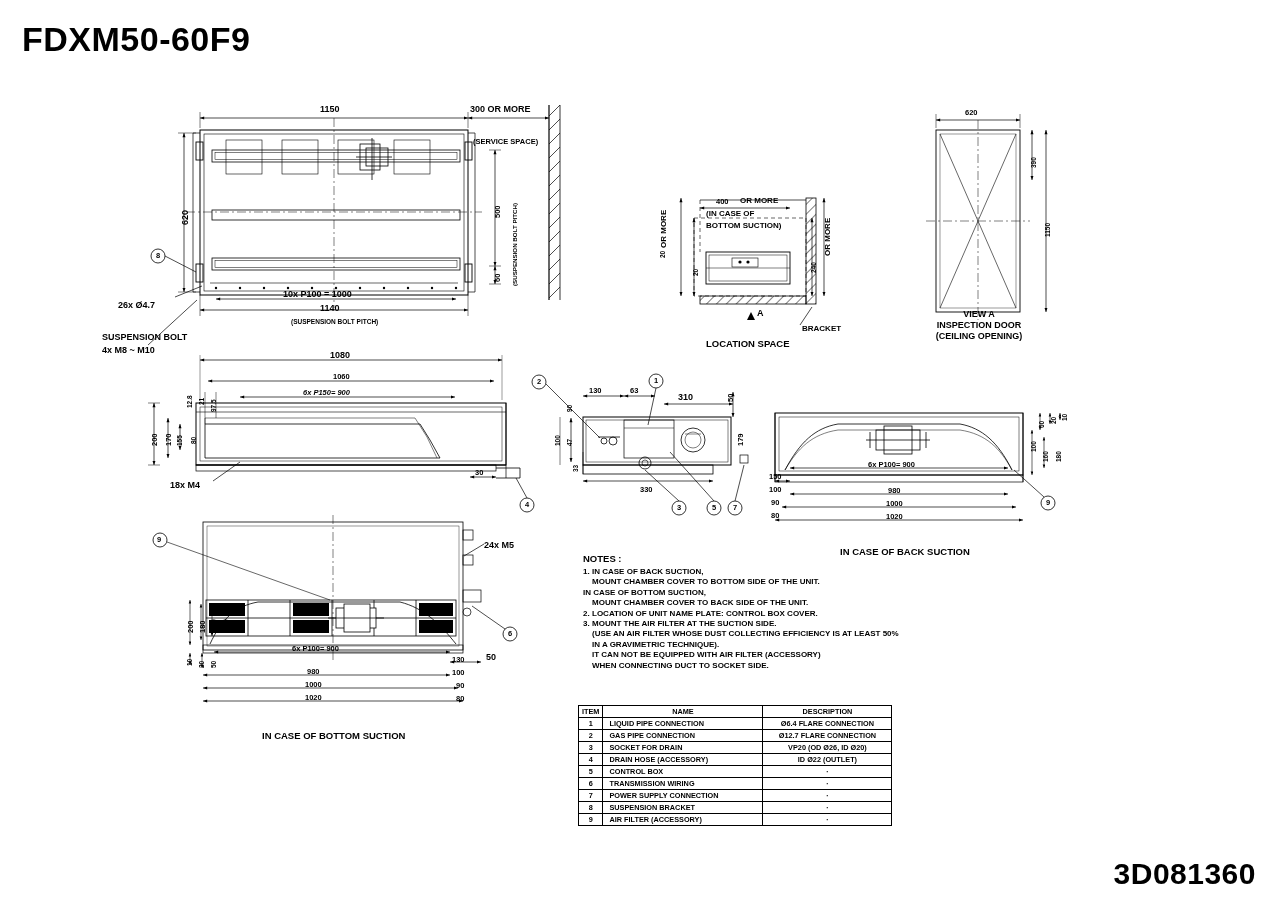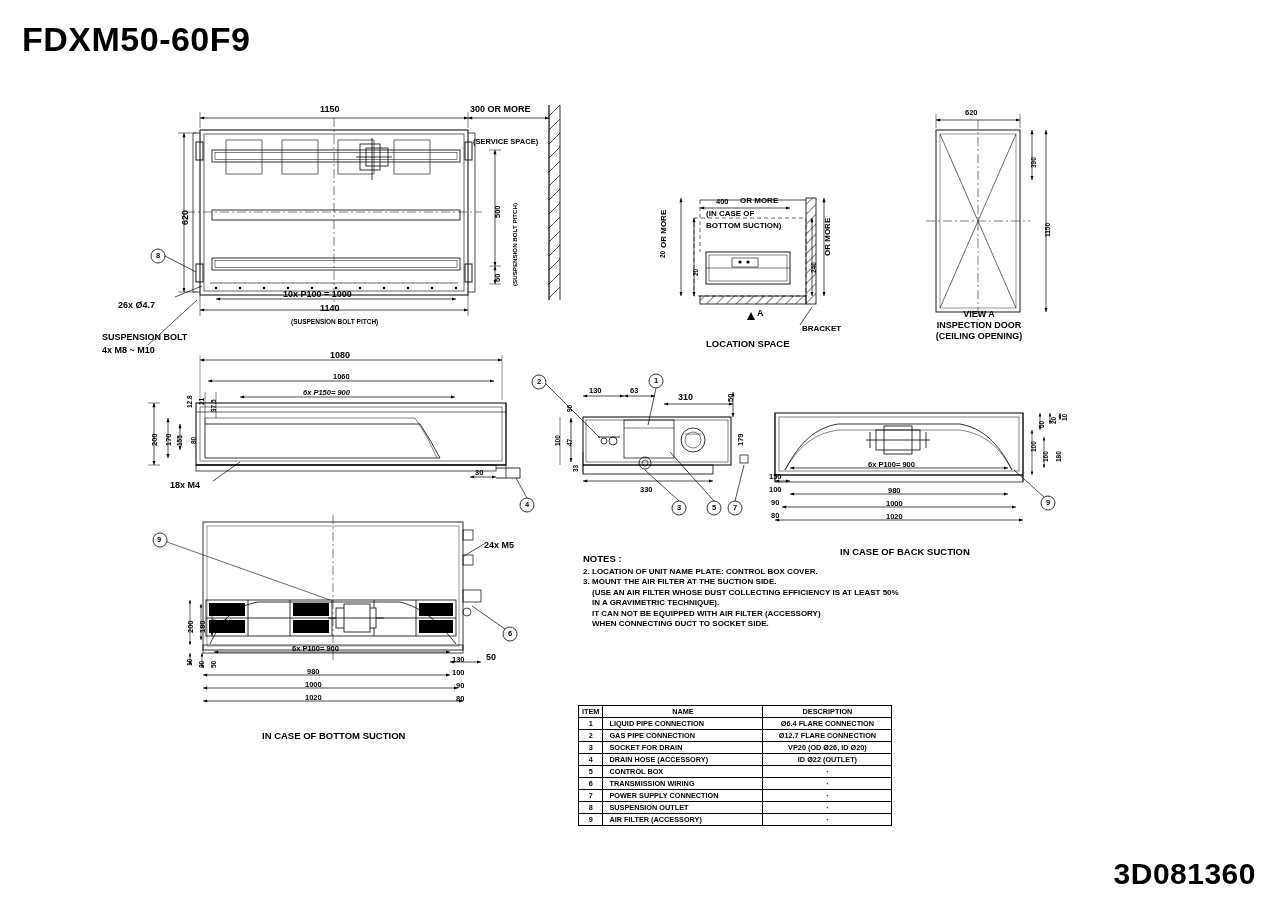--- a/index.html
+++ b/index.html
@@ -491,20 +491,26 @@
 <div class="abs dim-xs vert" style="left:1030px;top:168px;">390</div>
 <div class="abs dim-xs vert" style="left:1044px;top:237px;">1150</div>
 <div class="abs lbl ctr" style="left:938px;top:309px;width:82px;">VIEW A</div>
 <div class="abs lbl ctr" style="left:918px;top:320px;width:122px;">INSPECTION DOOR</div>
 <div class="abs lbl ctr" style="left:918px;top:331px;width:122px;">(CEILING OPENING)</div>
 
 <div class="abs" id="notes">
   <div class="notes-head">NOTES :</div>
   <ol>
     <li>
+      <span class="num">1.</span><span>IN CASE OF BACK SUCTION,</span>
+      <span class="sub">MOUNT CHAMBER COVER TO BOTTOM SIDE OF THE UNIT.</span>
+      <span class="sub" style="padding-left:0;">IN CASE OF BOTTOM SUCTION,</span>
+      <span class="sub">MOUNT CHAMBER COVER TO BACK SIDE OF THE UNIT.</span>
+    </li>
+    <li>
       <span class="num">2.</span><span>LOCATION OF UNIT NAME PLATE: CONTROL BOX COVER.</span>
     </li>
     <li>
       <span class="num">3.</span><span>MOUNT THE AIR FILTER AT THE SUCTION SIDE.</span>
       <span class="sub">(USE AN AIR FILTER WHOSE DUST COLLECTING EFFICIENCY IS AT LEAST 50%</span>
       <span class="sub">IN A GRAVIMETRIC TECHNIQUE).</span>
       <span class="sub">IT CAN NOT BE EQUIPPED WITH AIR FILTER (ACCESSORY)</span>
       <span class="sub">WHEN CONNECTING DUCT TO SOCKET SIDE.</span>
     </li>
   </ol>
@@ -549,21 +555,21 @@
       <td class="name">TRANSMISSION WIRING</td>
       <td class="desc">·</td>
     </tr>
     <tr>
       <td class="item">7</td>
       <td class="name">POWER SUPPLY CONNECTION</td>
       <td class="desc">·</td>
     </tr>
     <tr>
       <td class="item">8</td>
-      <td class="name">SUSPENSION OUTLET</td>
+      <td class="name">SUSPENSION BRACKET</td>
       <td class="desc">·</td>
     </tr>
     <tr>
       <td class="item">9</td>
       <td class="name">AIR FILTER (ACCESSORY)</td>
       <td class="desc">·</td>
     </tr>
   </tbody>
 </table>
 

